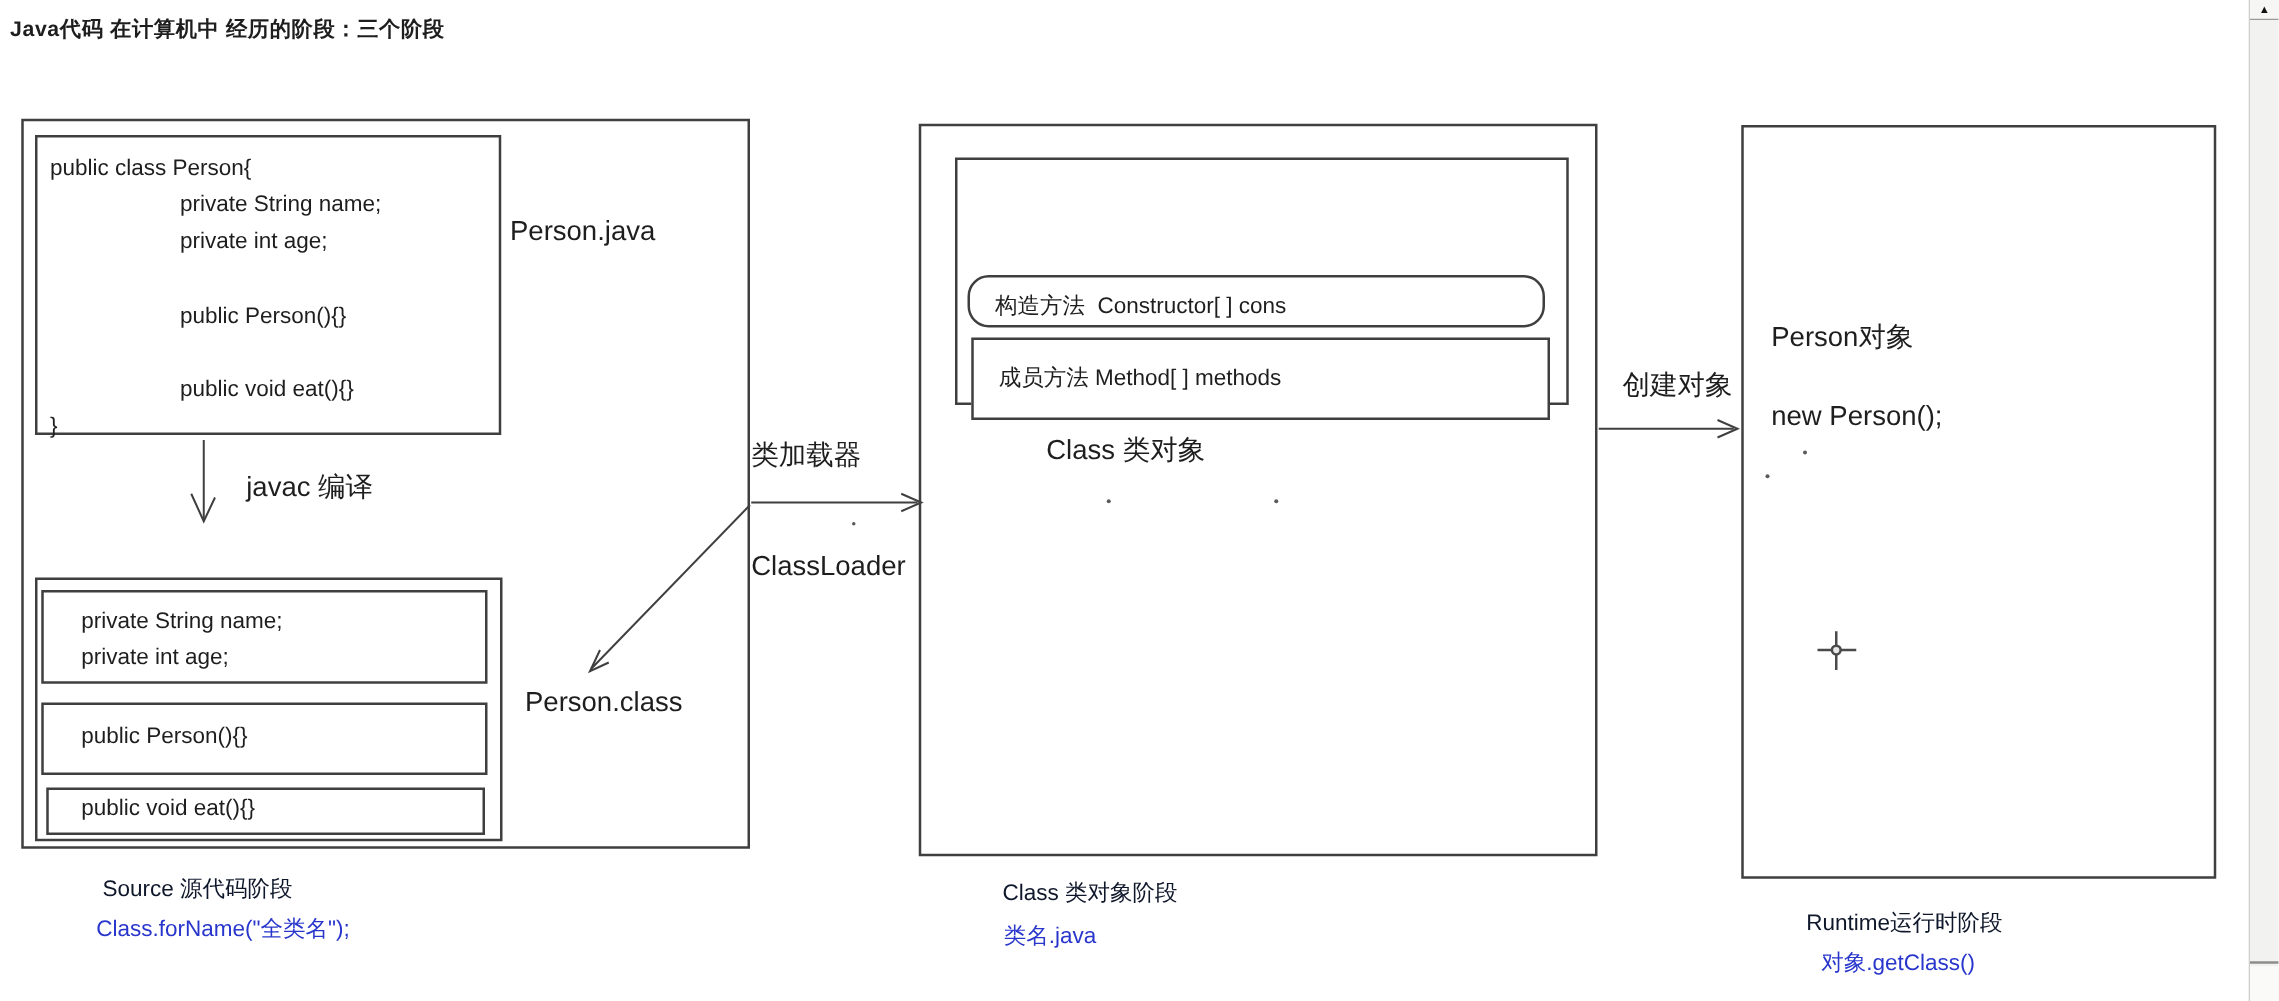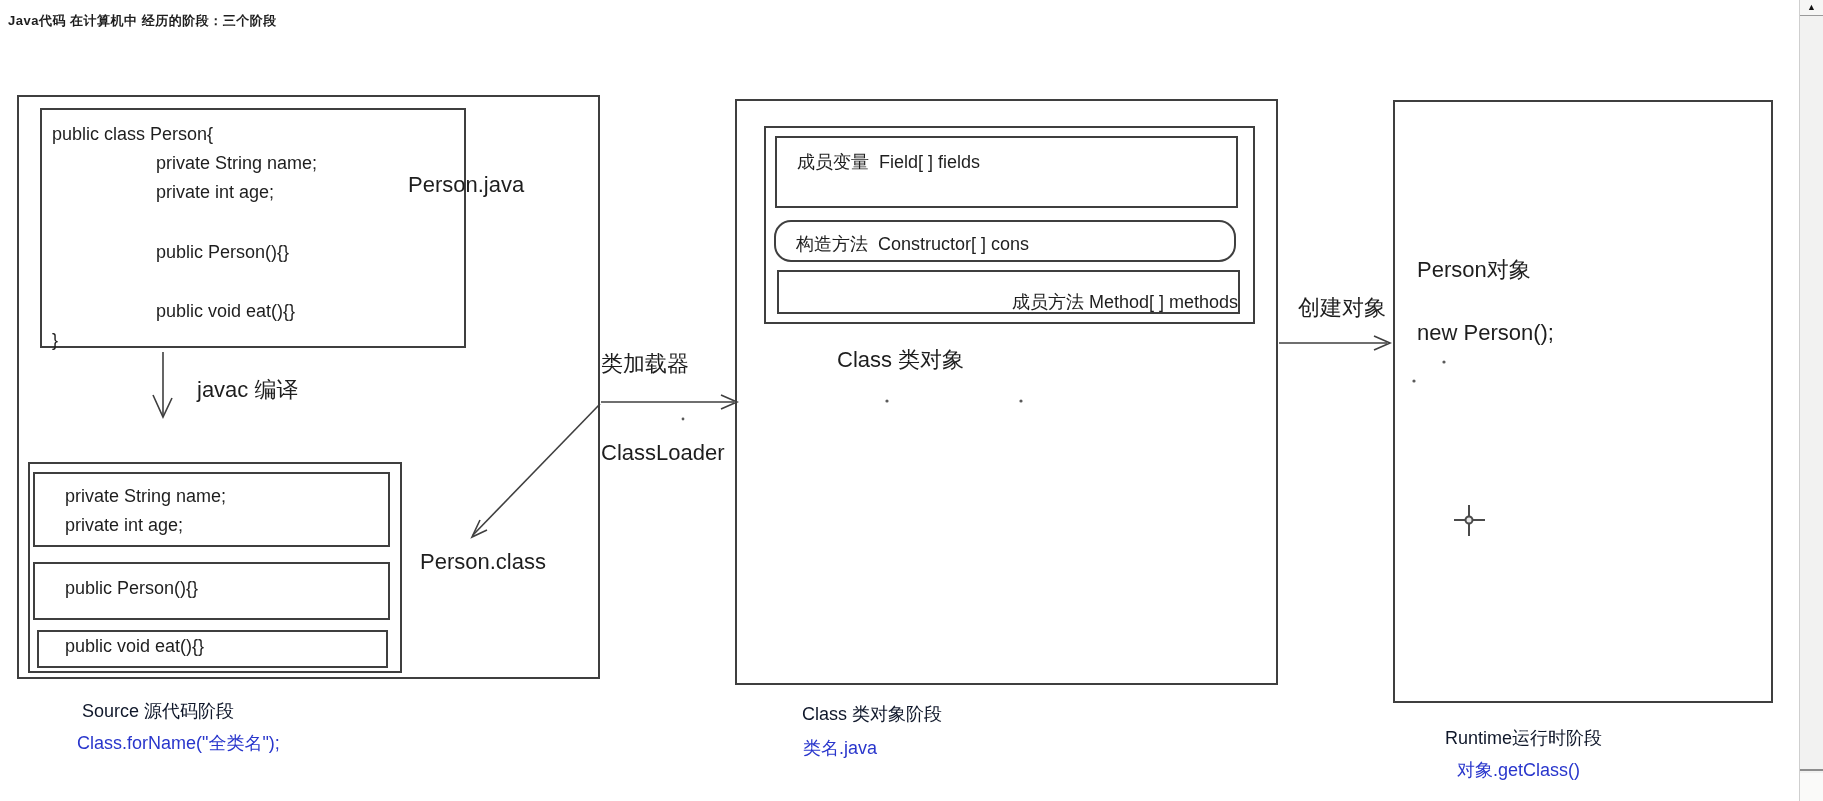--- a/index.html
+++ b/index.html
@@ -1,25 +1,25 @@
 <!DOCTYPE html>
 <html><head>
 <meta charset="utf-8">
 <style>
   html,body{margin:0;padding:0;background:#fff;}
   .canvas{
     position:relative;width:1823px;height:801px;background:#ffffff;
     font-family:"Liberation Sans",sans-serif;color:#1e1e1e;overflow:hidden;
   }
   .abs{position:absolute;}
-  .page-title{left:8px;top:12px;font-size:13px;font-weight:600;letter-spacing:.5px;}
+  .page-title{left:8px;top:12px;font-size:17px;font-weight:600;letter-spacing:.5px;}
   
   .box{position:absolute;border:2px solid #3f3f3f;background:#fff;box-sizing:border-box;}
   .source-stage{left:17px;top:95px;width:583px;height:584px;}
-  .code-box{left:40px;top:108px;width:426px;height:240px;padding:10px 0 0 10px;font-size:18px;line-height:29px;}
+  .code-box{left:28px;top:108px;width:373px;height:240px;padding:10px 0 0 10px;font-size:18px;line-height:29px;}
   .code-line{white-space:pre;}
   .ind{margin-left:104px;}
   .gap1{margin-top:31px;}
   .gap2{margin-top:30px;}
   .label{position:absolute;font-size:22px;white-space:pre;}
   .person-java{left:408px;top:172px;}
   .javac-label{left:197px;top:375px;}
   .classfile-box{left:28px;top:462px;width:374px;height:211px;}
   .cf-fields{left:33px;top:472px;width:357px;height:75px;padding:8px 0 0 30px;font-size:18px;line-height:29px;box-sizing:border-box;}
   .cf-cons{left:33px;top:562px;width:357px;height:58px;padding:14px 0 0 30px;font-size:18px;box-sizing:border-box;}
@@ -31,21 +31,21 @@
   .src-api-label{left:77px;top:731px;}
   
   .loader-zh{left:601px;top:349px;}
   .loader-en{left:601px;top:440px;}
   
   .class-stage{left:735px;top:99px;width:543px;height:586px;}
   .members-box{left:764px;top:126px;width:491px;height:198px;}
   .m-box{position:absolute;border:2px solid #3f3f3f;background:#fff;box-sizing:border-box;font-size:18px;white-space:pre;}
   .m-fields{left:775px;top:136px;width:463px;height:72px;padding:12px 0 0 20px;}
   .m-cons{left:774px;top:220px;width:462px;height:42px;padding:10px 0 0 20px;border-radius:17px;}
-  .m-meth{left:777px;top:270px;width:463px;height:44px;padding:18px 0 0 20px;text-align:right;}
+  .m-meth{left:777px;top:270px;width:463px;height:66px;padding:18px 0 0 20px;}
   .class-object{left:837px;top:345px;}
   .cls-stage-label{left:802px;top:702px;}
   .cls-api-label{left:803px;top:736px;}
   
   .create-label{left:1298px;top:293px;}
   .runtime-stage{left:1393px;top:100px;width:380px;height:603px;}
   .person-obj{left:1417px;top:255px;}
   .new-person{left:1417px;top:320px;}
   .rt-stage-label{left:1445px;top:726px;}
   .rt-api-label{left:1457px;top:758px;}
@@ -92,21 +92,20 @@
 
   <div class="label person-class">Person.class</div>
   <div class="stage-label src-stage-label">Source 源代码阶段</div>
   <div class="api-label src-api-label">Class.forName("全类名");</div>
 
   <div class="label loader-zh">类加载器</div>
   <div class="label loader-en">ClassLoader</div>
 
   <div class="box class-stage"></div>
   <div class="box members-box"></div>
-  <div class="m-box m-fields">成员变量  Field[ ] fields</div>
   <div class="m-box m-cons">构造方法  Constructor[ ] cons</div>
   <div class="m-box m-meth">成员方法 Method[ ] methods</div>
   <div class="label class-object">Class 类对象</div>
   <div class="stage-label cls-stage-label">Class 类对象阶段</div>
   <div class="api-label cls-api-label">类名.java</div>
 
   <div class="label create-label">创建对象</div>
 
   <div class="box runtime-stage"></div>
   <div class="label person-obj">Person对象</div>

